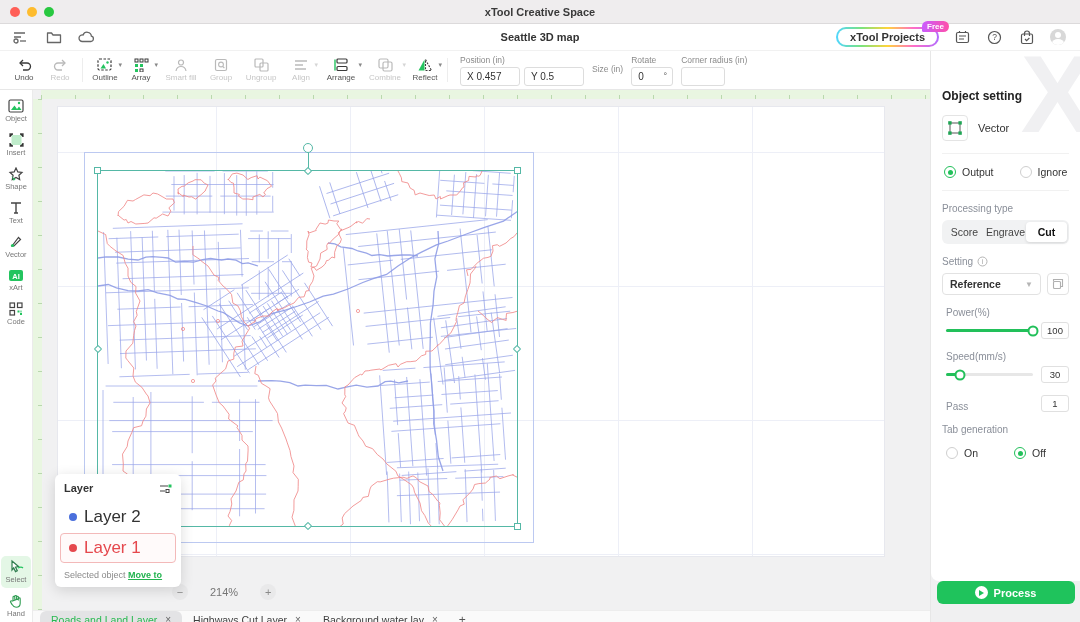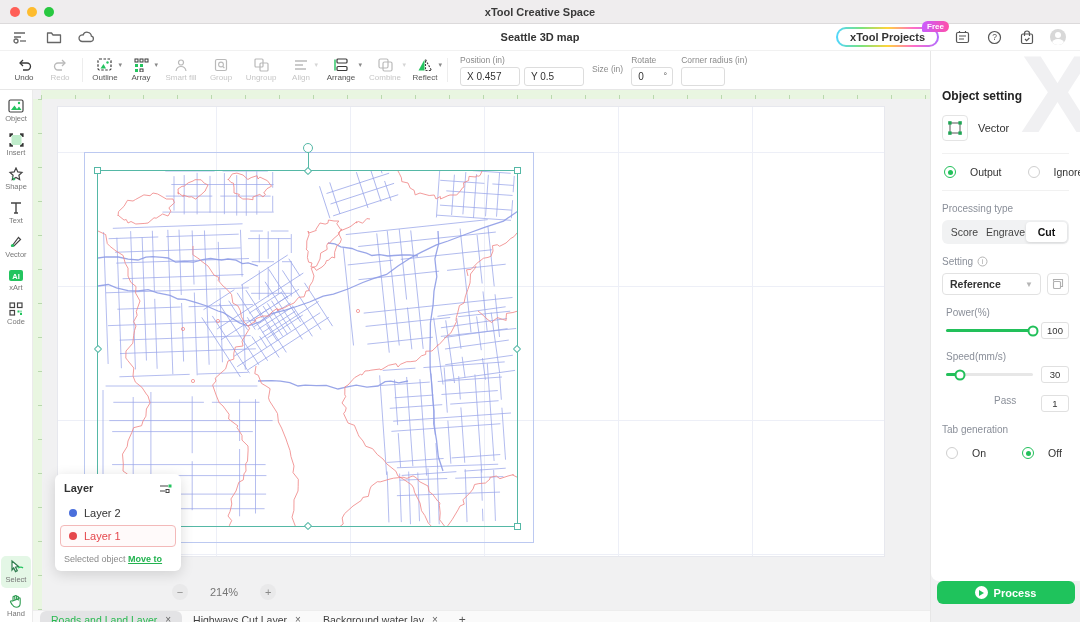--- a/index.html
+++ b/index.html
@@ -72,21 +72,21 @@
   .rot-stem { position:absolute; left:50%; top:-18px; width:1.5px; height:18px; background:#55b8a6; }
   .rot-handle { position:absolute; left:50%; top:-28px; width:10px; height:10px; margin-left:-5px; border-radius:50%; background:#fff; border:1.5px solid #55b8a6; }
 
   
   .layer-panel { position:absolute; left:22px; top:384px; width:126px; background:#fff; border-radius:6px; box-shadow:0 3px 14px rgba(0,0,0,.14); padding:8px 0 7px; z-index:5; }
   .lp-head { display:flex; align-items:center; justify-content:space-between; padding:0 9px 7px; }
   .lp-title { font-size:11px; font-weight:bold; color:#333; }
   .lp-row { display:flex; align-items:center; gap:7px; padding:4px 8px; margin:1px 5px; border:1px solid transparent; border-radius:4px; cursor:pointer; }
   .lp-row.selected { border-color:#f3b9b9; background:#fffafa; }
   .lp-dot { width:8px; height:8px; border-radius:50%; }
-  .lp-name { font-size:11px; color:#333; }
+  .lp-name { font-size:17px; color:#333; }
   .lp-row.selected .lp-name { color:#e5484d; }
   .lp-foot { padding:6px 9px 0; font-size:9px; color:#8a8a8a; white-space:nowrap; }
   .lp-foot a { color:#22b34f; font-weight:bold; text-decoration:underline; cursor:pointer; }
 
   
   .zoomctl { position:absolute; left:139px; top:494px; display:flex; align-items:center; gap:22px; color:#9a9a9a; }
   .zbtn { width:16px; height:16px; border-radius:50%; background:#e9e9ea; color:#8a8a8a; display:flex; align-items:center; justify-content:center; font-size:11px; cursor:pointer; }
   .zval { font-size:11px; color:#767676; }
 
   
@@ -105,41 +105,41 @@
   .connect-btn { display:inline-block; margin-top:8px; border:1px solid #35c05e; color:#2cb854; font-size:9px; border-radius:4px; padding:2px 6px; cursor:pointer; background:#fff; }
   .expand-ic { position:absolute; top:1px; right:1px; cursor:pointer; }
   .machine { position:absolute; top:38px; right:-2px; width:62px; }
   .m-body { height:17px; background:linear-gradient(#8f8f93,#a8a8ac); border-radius:2px 2px 1px 1px; position:relative; }
   .m-body::before { content:""; position:absolute; top:3px; left:4px; right:4px; height:2px; background:#6f6f73; border-radius:1px; }
   .m-base { height:5px; margin:1px 2px 0; background:#c9c9cc; border-radius:0 0 2px 2px; }
   .rp-sec-title { font-size:12px; font-weight:bold; color:#222; margin:26px 0 12px; position:relative; z-index:1; }
   .vec-row { display:flex; align-items:center; gap:10px; padding-bottom:12px; border-bottom:1px solid #f1f1f1; position:relative; z-index:1;}
   .vec-box { width:26px; height:26px; border:1px solid #e4e4e4; border-radius:4px; display:flex; align-items:center; justify-content:center; }
   .vec-label { font-size:11px; color:#333; }
-  .radio-row { display:flex; align-items:center; gap:14px; cursor:pointer; }
+  .radio-row { display:flex; align-items:center; gap:6px; cursor:pointer; }
   .radios { display:flex; gap:26px; padding:12px 2px; border-bottom:1px solid #f1f1f1; }
   .radio { width:12px; height:12px; border-radius:50%; border:1px solid #cfcfcf; background:#fff; position:relative; flex:none; }
   .radio.on { border-color:#22c05a; }
   .radio.on::after { content:""; position:absolute; inset:2.5px; border-radius:50%; background:#22c05a; }
   .rlabel { font-size:10.5px; color:#333; }
   .rp-small { font-size:10px; color:#8a8f99; margin:12px 0 6px; display:flex; align-items:center; gap:4px; }
   .seg { display:flex; background:#f1f2f3; border-radius:6px; padding:2px; }
   .seg-item { flex:1; text-align:center; font-size:10.5px; color:#444; padding:4px 0; cursor:pointer; border-radius:4px; }
   .seg-item.active { background:#fff; box-shadow:0 1px 3px rgba(0,0,0,.12); font-weight:bold; color:#111; }
   .sel-row { display:flex; gap:6px; align-items:center; }
   .select-box { flex:1; height:22px; border:1px solid #e2e2e2; border-radius:4px; display:flex; align-items:center; justify-content:space-between; padding:0 7px; cursor:pointer; }
   .select-box .sval { font-size:10.5px; font-weight:bold; color:#333; }
   .chev { font-size:8px; color:#b5b5b5; }
   .icon-btn { width:22px; height:22px; border:1px solid #e2e2e2; border-radius:4px; display:flex; align-items:center; justify-content:center; cursor:pointer; }
   .slider-row { display:flex; align-items:center; gap:8px; margin:4px 0 2px; padding-left:4px;justify-content:center; }
   .track { position:relative; flex:1; height:3px; border-radius:2px; background:#e7e7e7; }
   .fill { position:absolute; left:0; top:0; bottom:0; background:#22c05a; border-radius:2px; }
   .knob { position:absolute; top:50%; width:11px; height:11px; border-radius:50%; background:#fff; border:2px solid #22c05a; transform:translate(-50%,-50%); cursor:pointer; }
   .valbox { width:28px; height:17px; border:1px solid #e0e0e0; border-radius:3px; font-size:9.5px; color:#333; text-align:center; line-height:15px; }
-  .pass-row { display:flex; align-items:flex-start; justify-content:space-between; margin-top:12px; padding-left:4px;margin-left:48px; }
+  .pass-row { display:flex; align-items:flex-end; justify-content:space-between; margin-top:12px; padding-left:4px; }
   .pass-row .plab { font-size:10px; color:#8a8f99; }
   .tabgen-radios { display:flex; gap:36px; padding:6px 4px 0; }
   .rp-footer { height:47px; display:flex; align-items:flex-start; justify-content:center; }
   .process-btn { width:138px; height:23px; background:#1fc35c; border-radius:6px; color:#fff; font-size:11px; font-weight:bold; display:flex; align-items:center; justify-content:center; gap:6px; cursor:pointer; }
   .play-circ { width:13px; height:13px; border-radius:50%; background:#fff; display:flex; align-items:center; justify-content:center; }
   .play-circ::after { content:""; border-left:5px solid #1fc35c; border-top:3px solid transparent; border-bottom:3px solid transparent; margin-left:1px; }
 
   svg.ic { display:block; }
 </style>
 </head>

